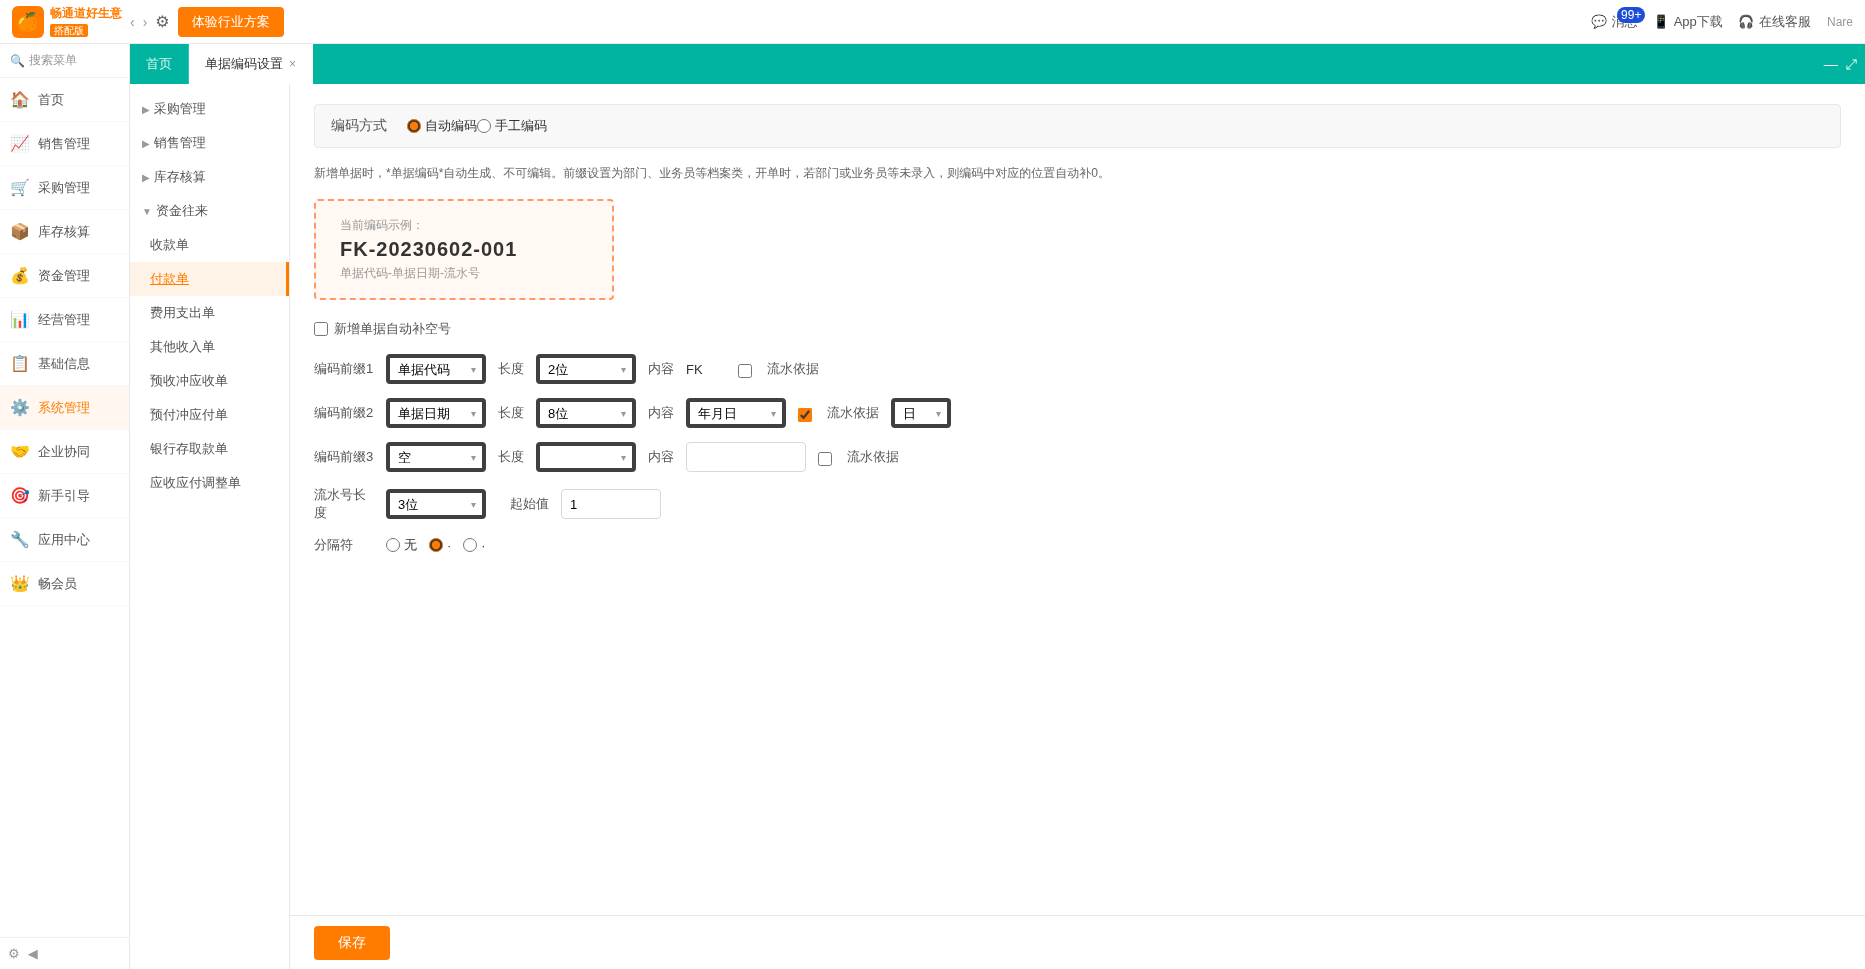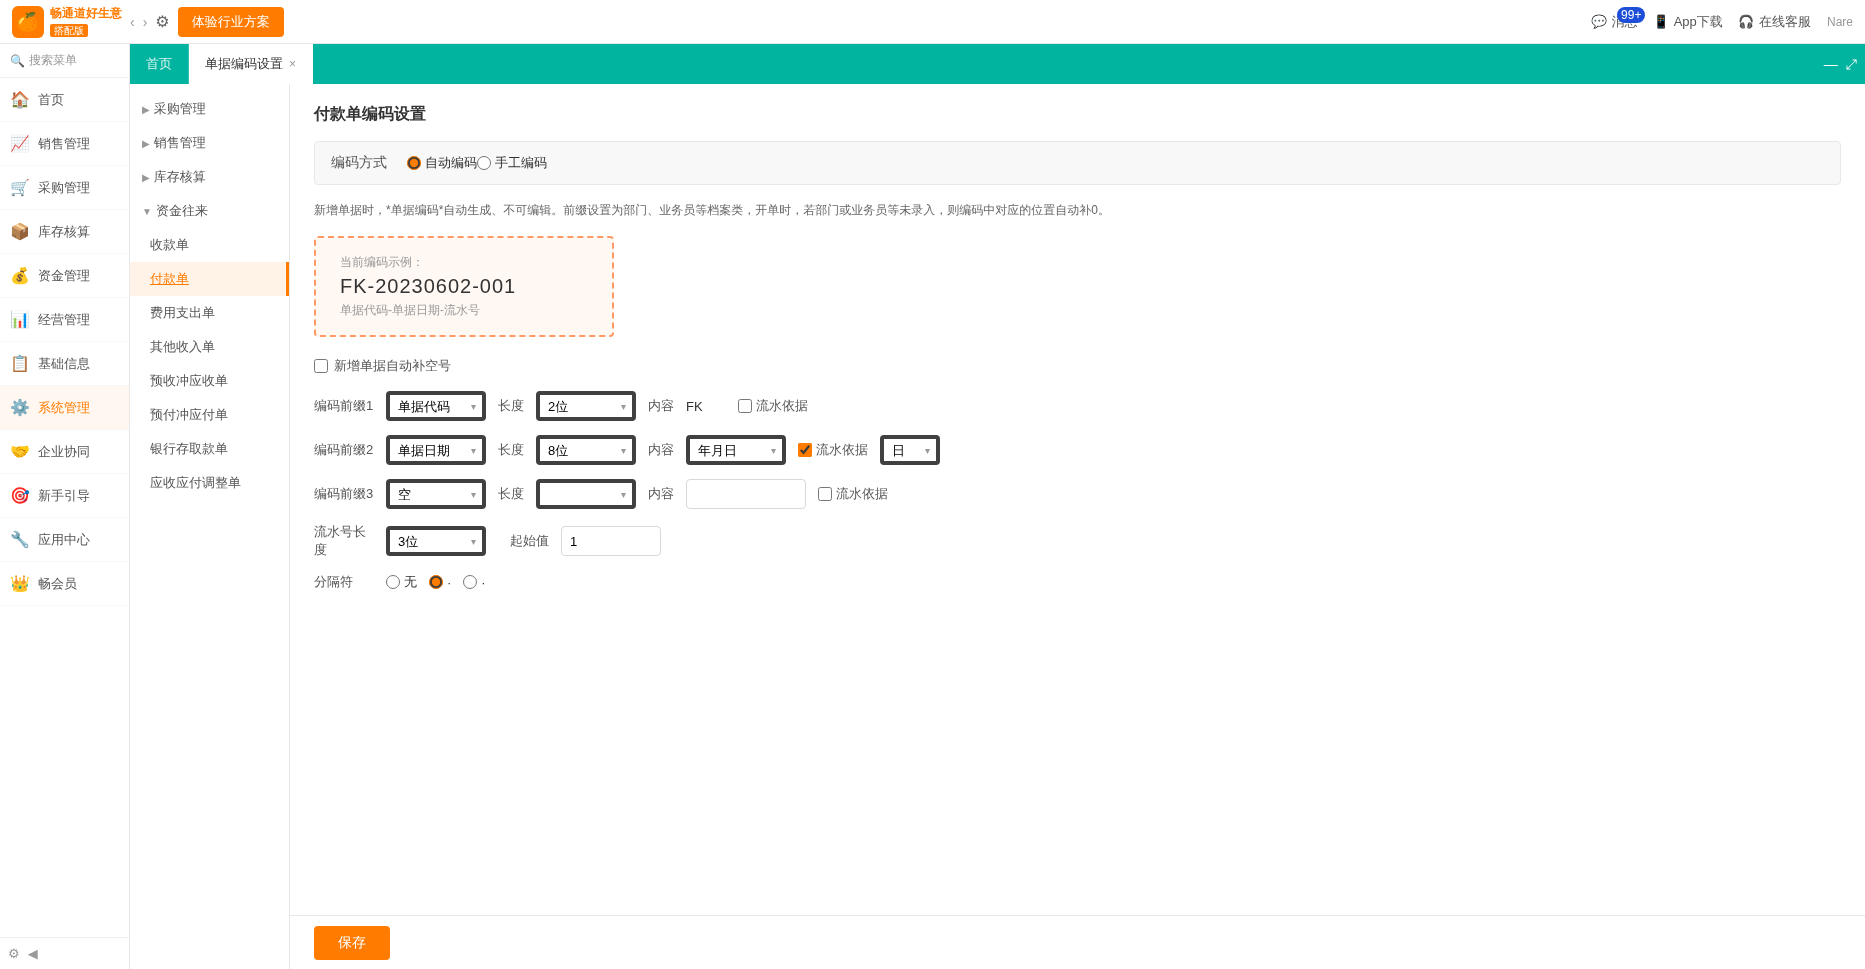--- a/index.html
+++ b/index.html
@@ -103,21 +103,21 @@
     
     .code-preview {
       border: 2px dashed #ff9a66;
       background: #fff8f3;
       border-radius: 4px;
       padding: 16px 24px;
       display: inline-block;
       margin-bottom: 20px;
       min-width: 300px;
     }
-    .code-preview-main { font-size: 20px; font-weight: 400; color: #333; letter-spacing: 1px; }
+    .code-preview-main { font-size: 20px; font-weight: 700; color: #333; letter-spacing: 1px; }
     .code-preview-sub { font-size: 12px; color: #999; margin-top: 4px; }
 
     
     .checkbox-row { display: flex; align-items: center; gap: 6px; margin-bottom: 16px; font-size: 13px; color: #555; }
     .checkbox-input { accent-color: #ff7c00; width: 14px; height: 14px; }
 
     
     .form-row { display: flex; align-items: center; gap: 12px; margin-bottom: 14px; flex-wrap: wrap; }
     .form-label { color: #555; font-size: 13px; width: 60px; flex-shrink: 0; }
     .select-wrapper {
@@ -132,21 +132,21 @@
       min-width: 100px;
     }
     .select-wrapper select {
       border: none; background: transparent; font-size: 13px; cursor: pointer; outline: none; padding-right: 16px; appearance: none; -webkit-appearance: none;
     }
     .select-arrow { position: absolute; right: 6px; color: #999; font-size: 10px; pointer-events: none; }
 
     .len-label { color: #555; font-size: 13px; }
     .content-label { color: #555; font-size: 13px; }
     .content-value { font-size: 13px; color: #333; min-width: 40px; }
-    .checkbox-inline { display: flex; align-items: center; gap: 4px; font-size: 13px; color: #555; }
+    .checkbox-inline { display: flex; align-items: flex-end; gap: 15px; font-size: 13px; color: #555; }
 
     .serial-row { display: flex; align-items: center; gap: 12px; margin-bottom: 14px; }
     .input-field {
       height: 30px;
       border: 1px solid #d9d9d9;
       border-radius: 4px;
       padding: 0 8px;
       font-size: 13px;
       width: 80px;
     }
@@ -320,21 +320,20 @@
           <div class="sub-item">其他收入单</div>
           <div class="sub-item">预收冲应收单</div>
           <div class="sub-item">预付冲应付单</div>
           <div class="sub-item">银行存取款单</div>
           <div class="sub-item">应收应付调整单</div>
         </div>
       </div>
 
       <div style="flex:1;display:flex;flex-direction:column;">
         <div class="main-content">
-          <div class="page-title">付款单编码设置</div>
 
           
           <div class="encoding-method">
             <span class="encoding-label">编码方式</span>
             <div class="radio-group">
               <label class="radio-item">
                 <input type="radio" class="radio-input" name="encoding" checked="" style="">
                 <span>自动编码</span>
               </label>
               <label class="radio-item">

